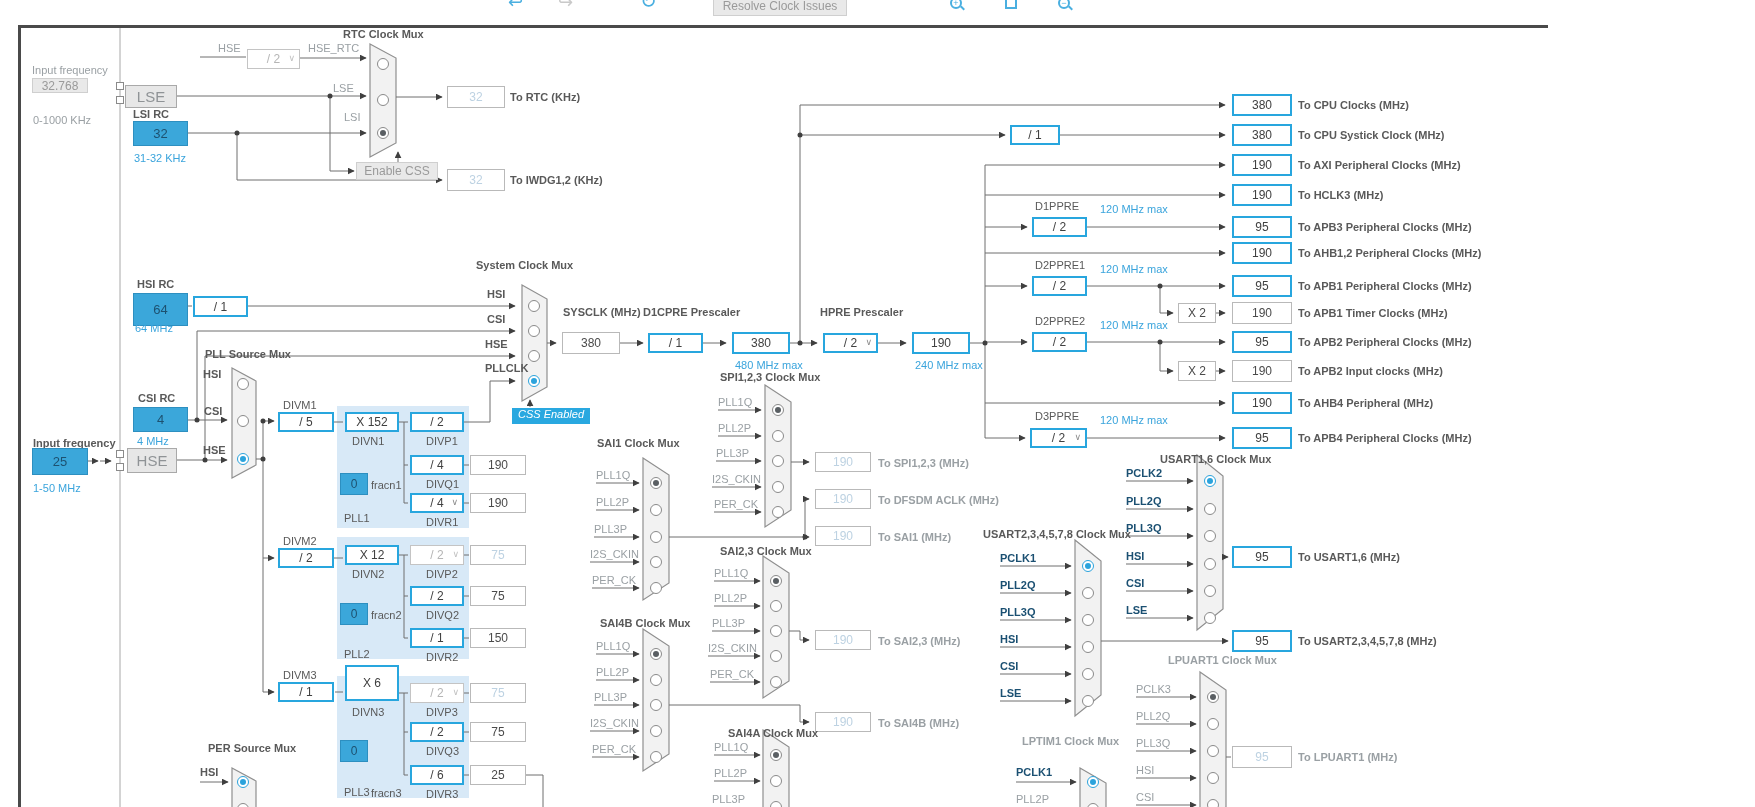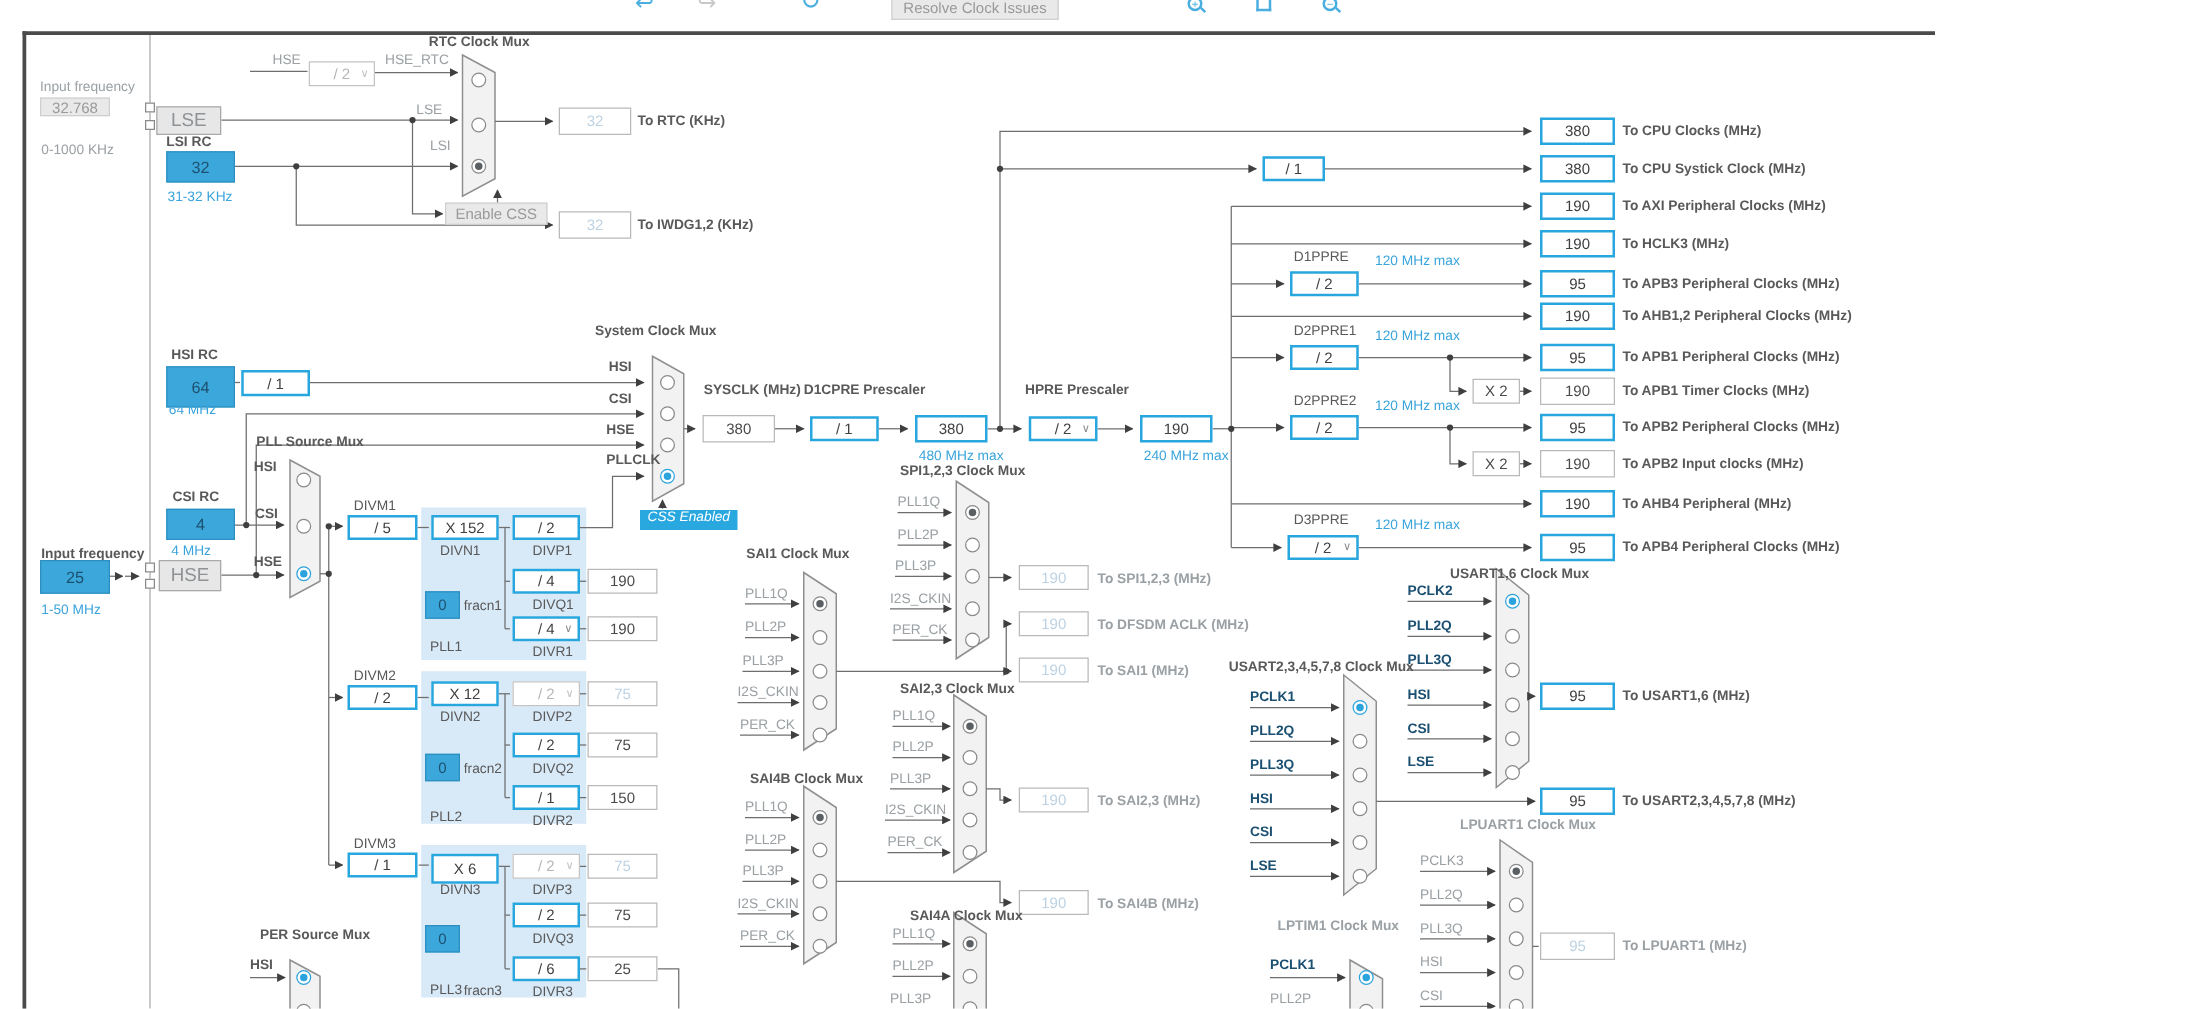--- a/index.html
+++ b/index.html
@@ -357,21 +357,21 @@
     </div>
   <div class="bx act" style="left:410px;top:628px;width:54px;height:20px">
       <i>/ 1</i>
     </div>
   <span class="lbl" style="left:426px;top:651px">DIVR2</span>
   <div class="bx" style="left:470px;top:628px;width:56px;height:20px">
       <i>150</i>
     </div>
   <span class="lbl" style="left:344px;top:648px">PLL2</span>
 
-  <div class="bx act" style="left:345px;top:683px;width:54px;height:24px">
+  <div class="bx act" style="left:345px;top:665px;width:54px;height:36px">
       <i>X 6</i>
     </div>
   <span class="lbl" style="left:352px;top:706px">DIVN3</span>
   <div class="bx dimbrd" style="left:410px;top:683px;width:54px;height:20px">
       <i>/ 2</i>
       <u class="ch">∨</u>
     </div>
   <span class="lbl" style="left:426px;top:706px">DIVP3</span>
   <div class="bx dim" style="left:470px;top:683px;width:56px;height:20px">
       <i>75</i>

